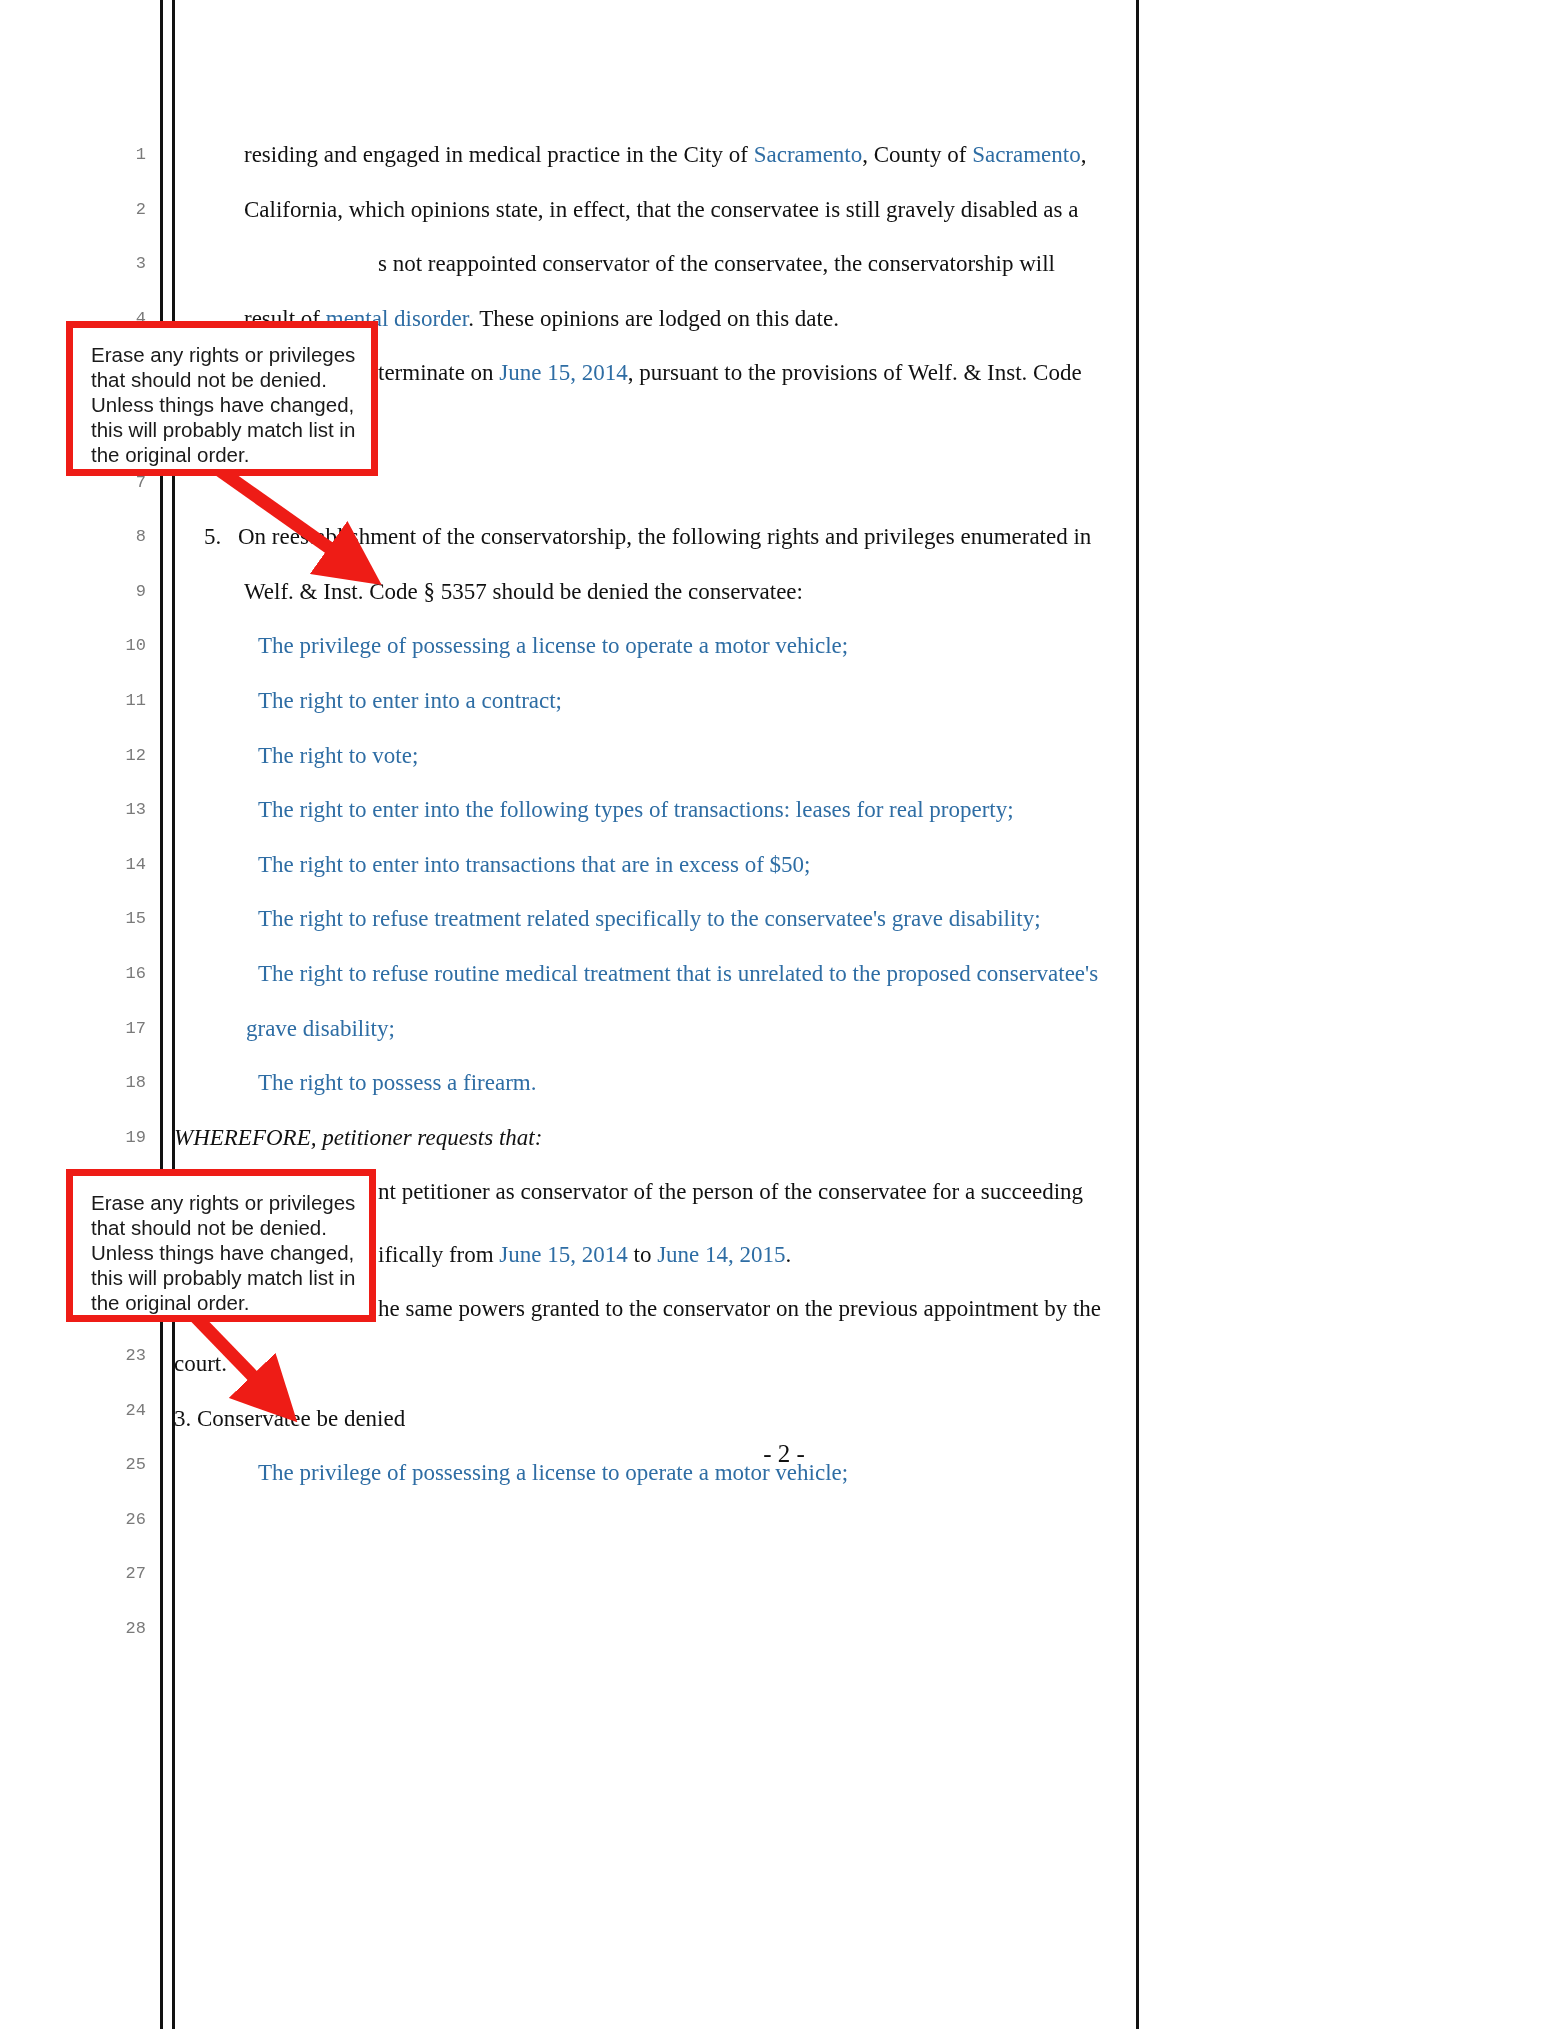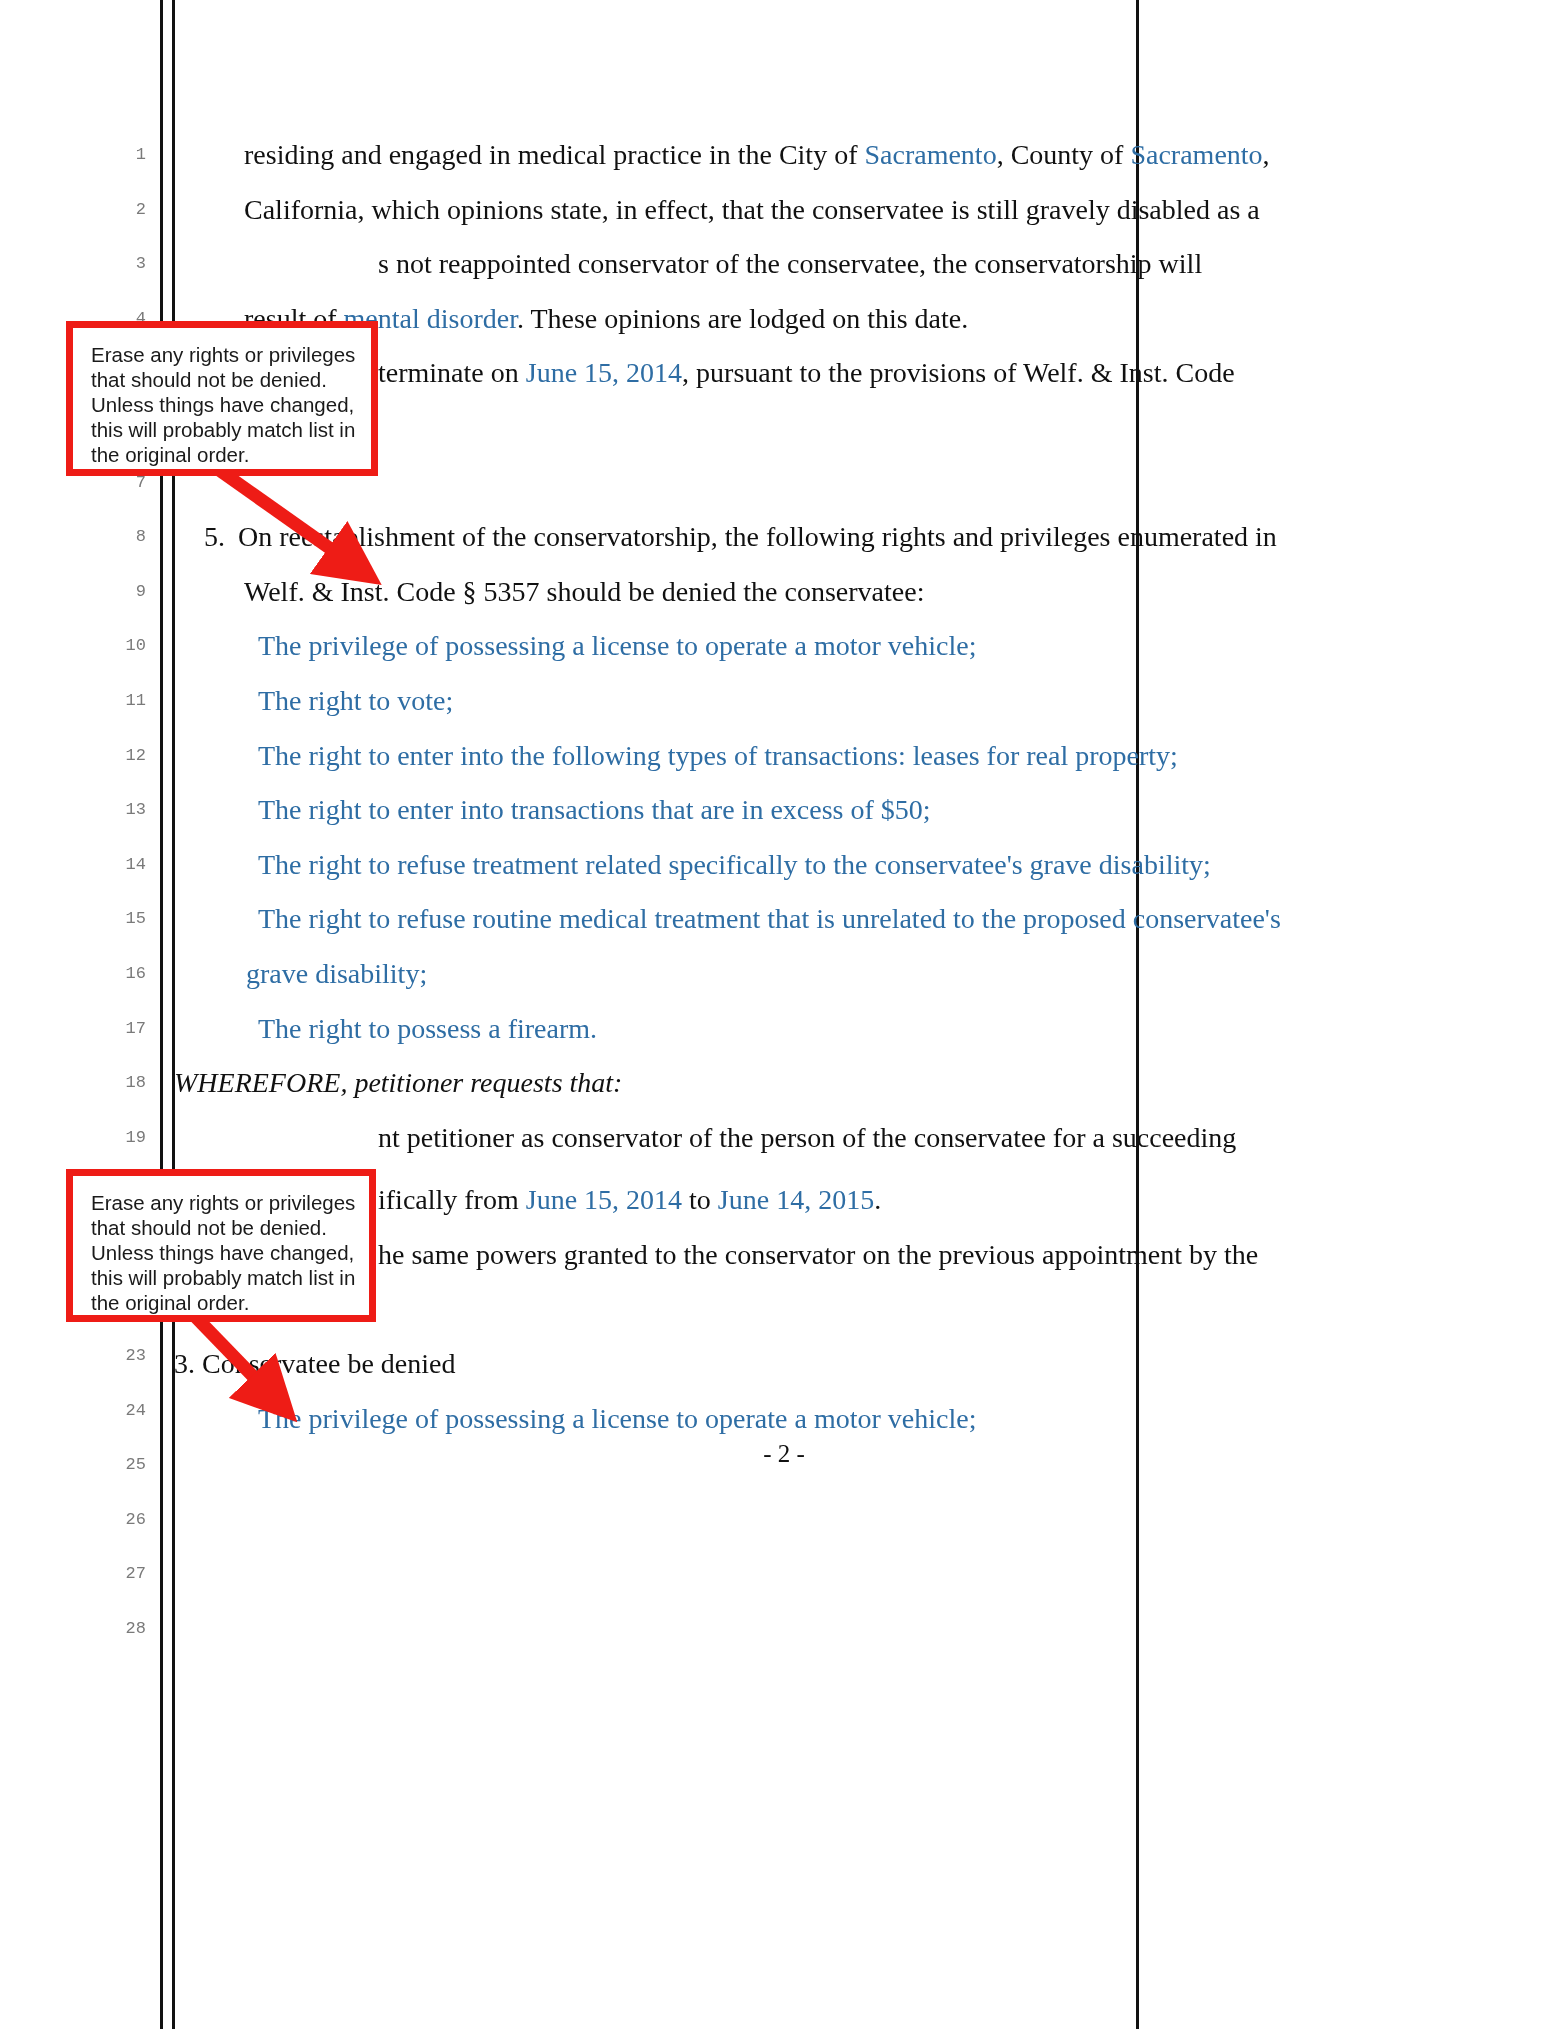--- a/index.html
+++ b/index.html
@@ -47,21 +47,21 @@
   
   .body-col {
     position: absolute;
     left: 200px;
     top: 140px;
     width: 940px;
   }
   .ln {
     height: 54.6px;
     line-height: 30px;
-    font-size: 28px;
+    font-size: 23px;
     color: #111111;
     white-space: nowrap;
   }
   .ln.indent1 { padding-left: 44px; }
   .ln.indent2 { padding-left: 58px; }
   .ln.indent-item { padding-left: 14px; }
   .blue { color: #2e6da4; }
   .num-marker {
     display: inline-block;
     width: 34px;
@@ -159,20 +159,21 @@
     <div class="ln" style="padding-left:178px;"><span>terminate on </span><span class="blue">June 15, 2014</span><span>, pursuant to the provisions of Welf. &amp; Inst. Code</span></div>
 
     <div class="ln">&nbsp;</div>
     <div class="ln">&nbsp;</div>
 
     <div class="ln" style="padding-left:4px;"><span class="num-marker">5.</span><span>On reestablishment of the conservatorship, the following rights and privileges enumerated in</span></div>
 
     <div class="ln indent1">Welf. &amp; Inst. Code § 5357 should be denied the conservatee:</div>
 
     <div class="ln indent2 blue">The privilege of possessing a license to operate a motor vehicle;</div>
+    <div class="ln indent2 blue">The right to enter into a contract;</div>
     <div class="ln indent2 blue">The right to vote;</div>
     <div class="ln indent2 blue">The right to enter into the following types of transactions: leases for real property;</div>
     <div class="ln indent2 blue">The right to enter into transactions that are in excess of $50;</div>
     <div class="ln indent2 blue">The right to refuse treatment related specifically to the conservatee's grave disability;</div>
     <div class="ln indent2 blue">The right to refuse routine medical treatment that is unrelated to the proposed conservatee's</div>
     <div class="ln indent-item blue" style="padding-left:46px;">grave disability;</div>
     <div class="ln indent2 blue">The right to possess a firearm.</div>
 
     <div class="ln" style="padding-left:-26px;margin-left:-26px;font-style:italic;">WHEREFORE, petitioner requests that:</div>
 

